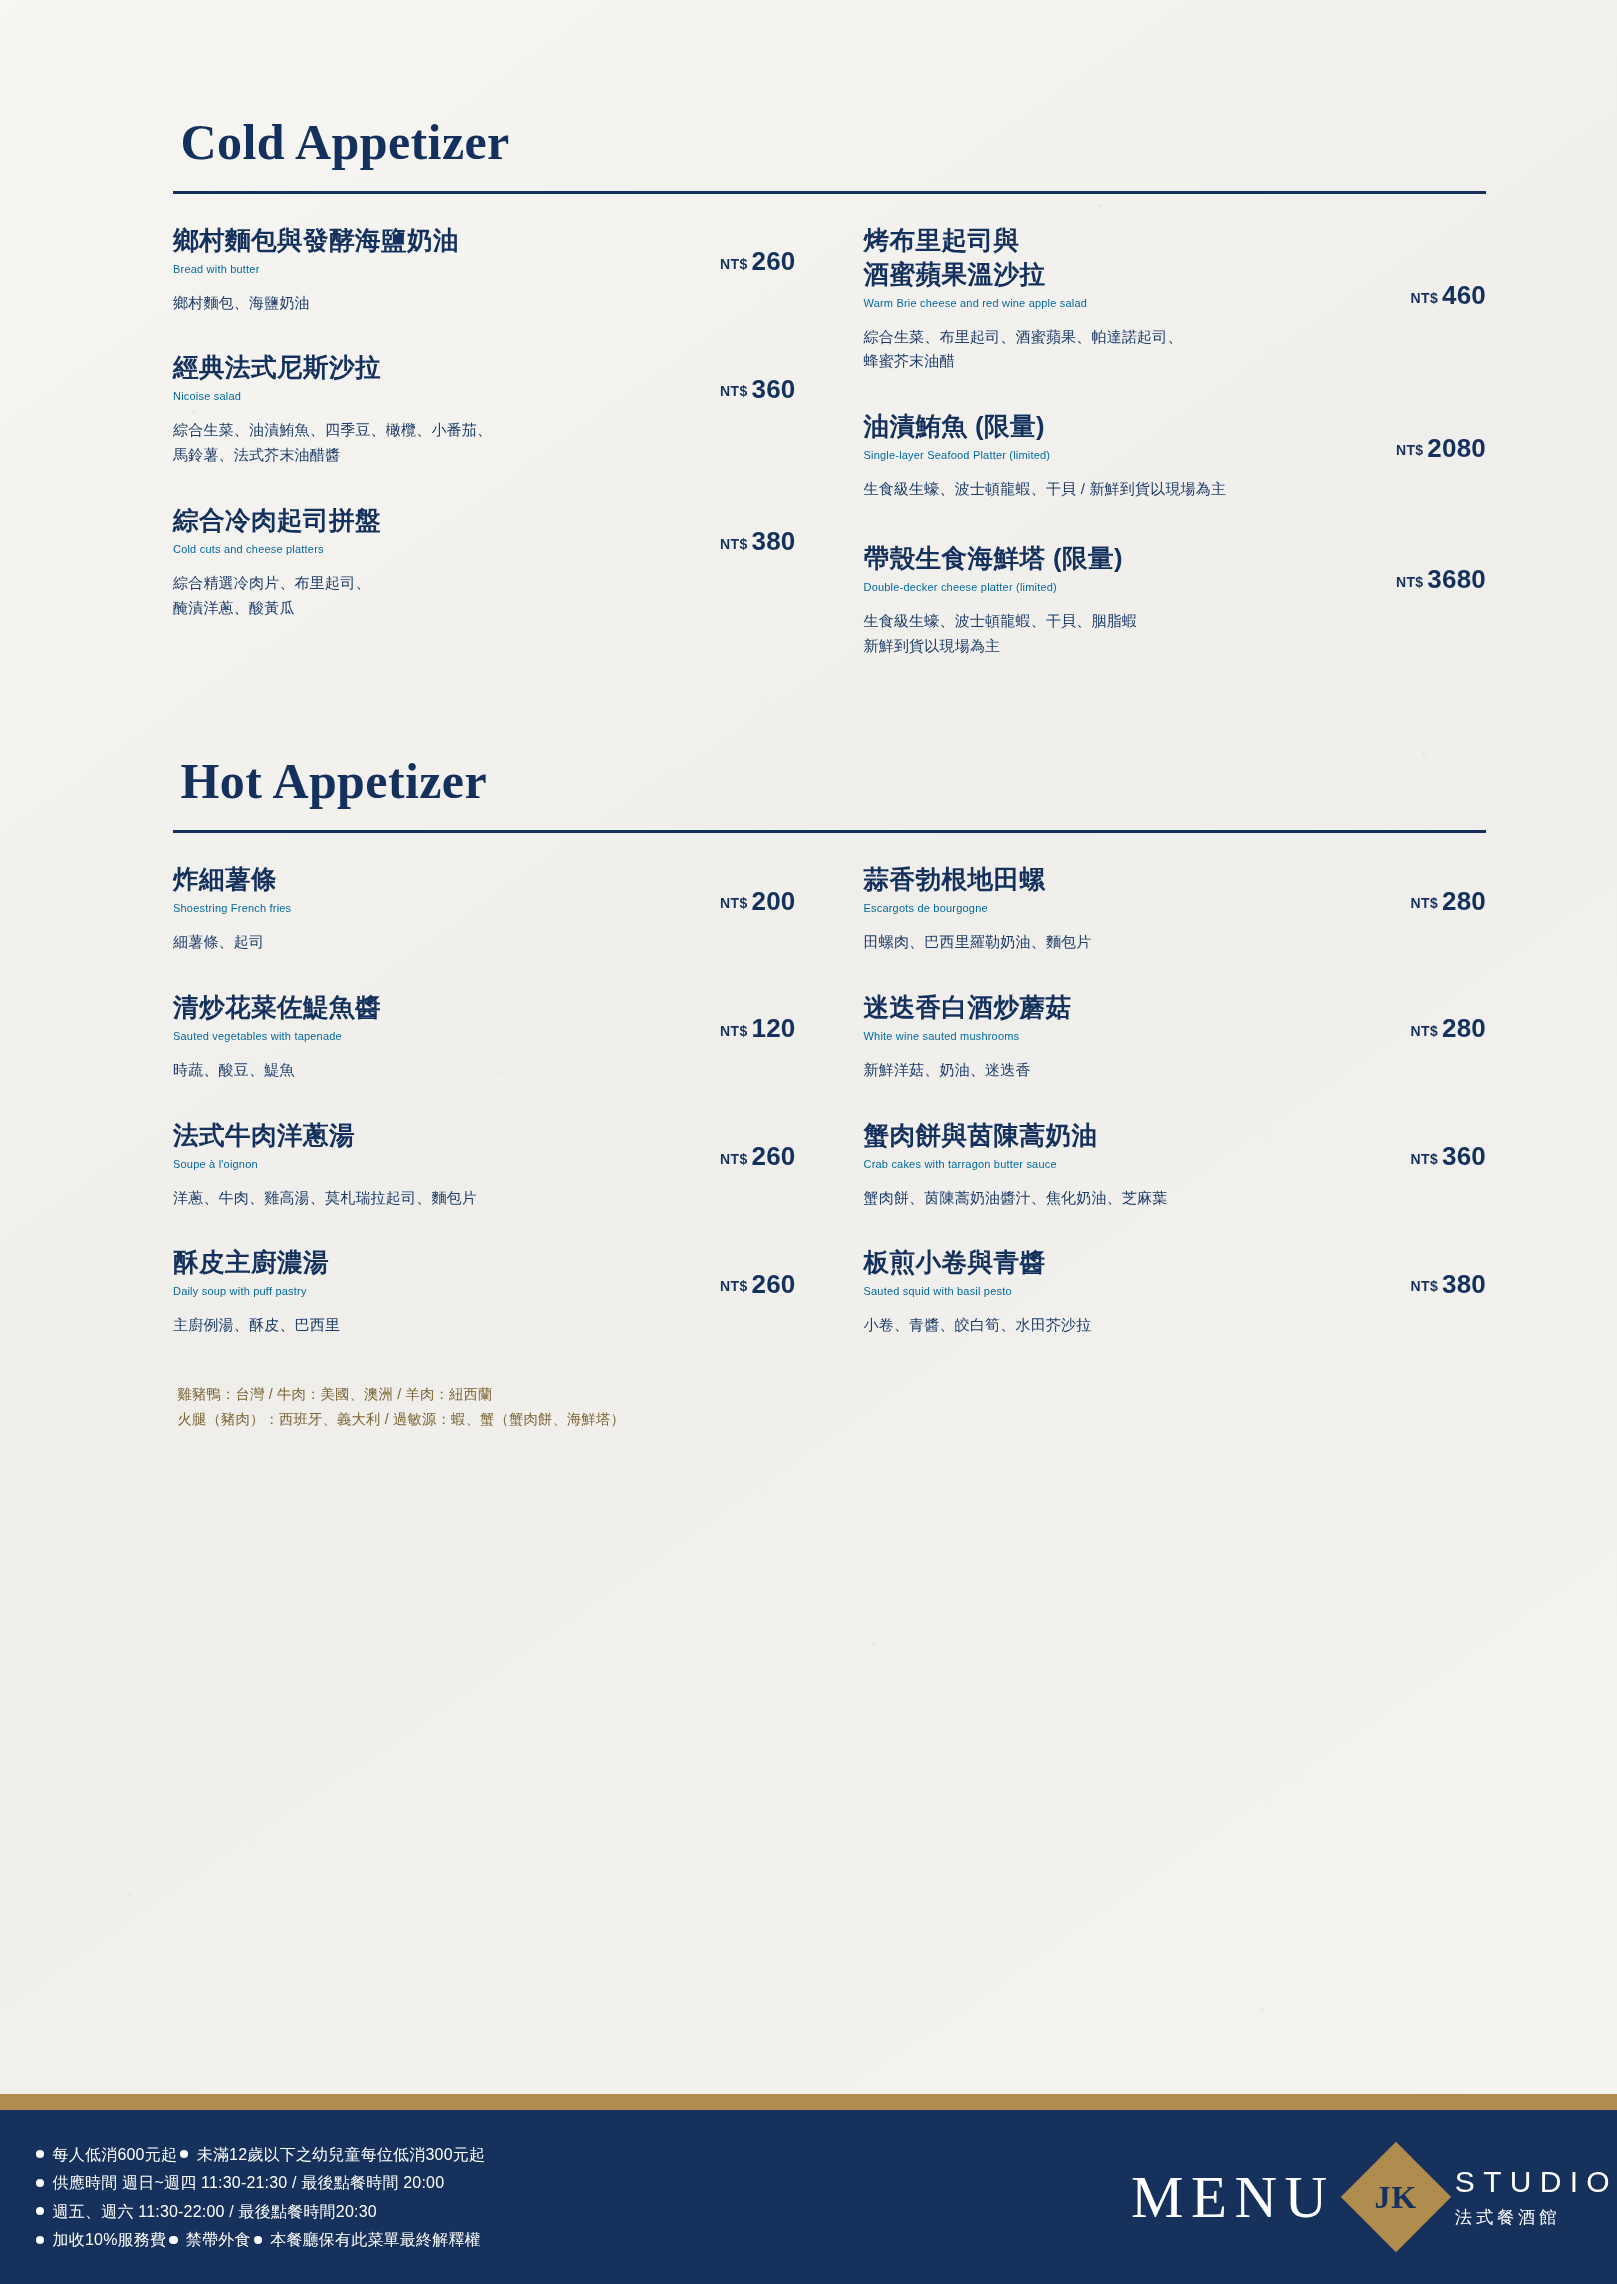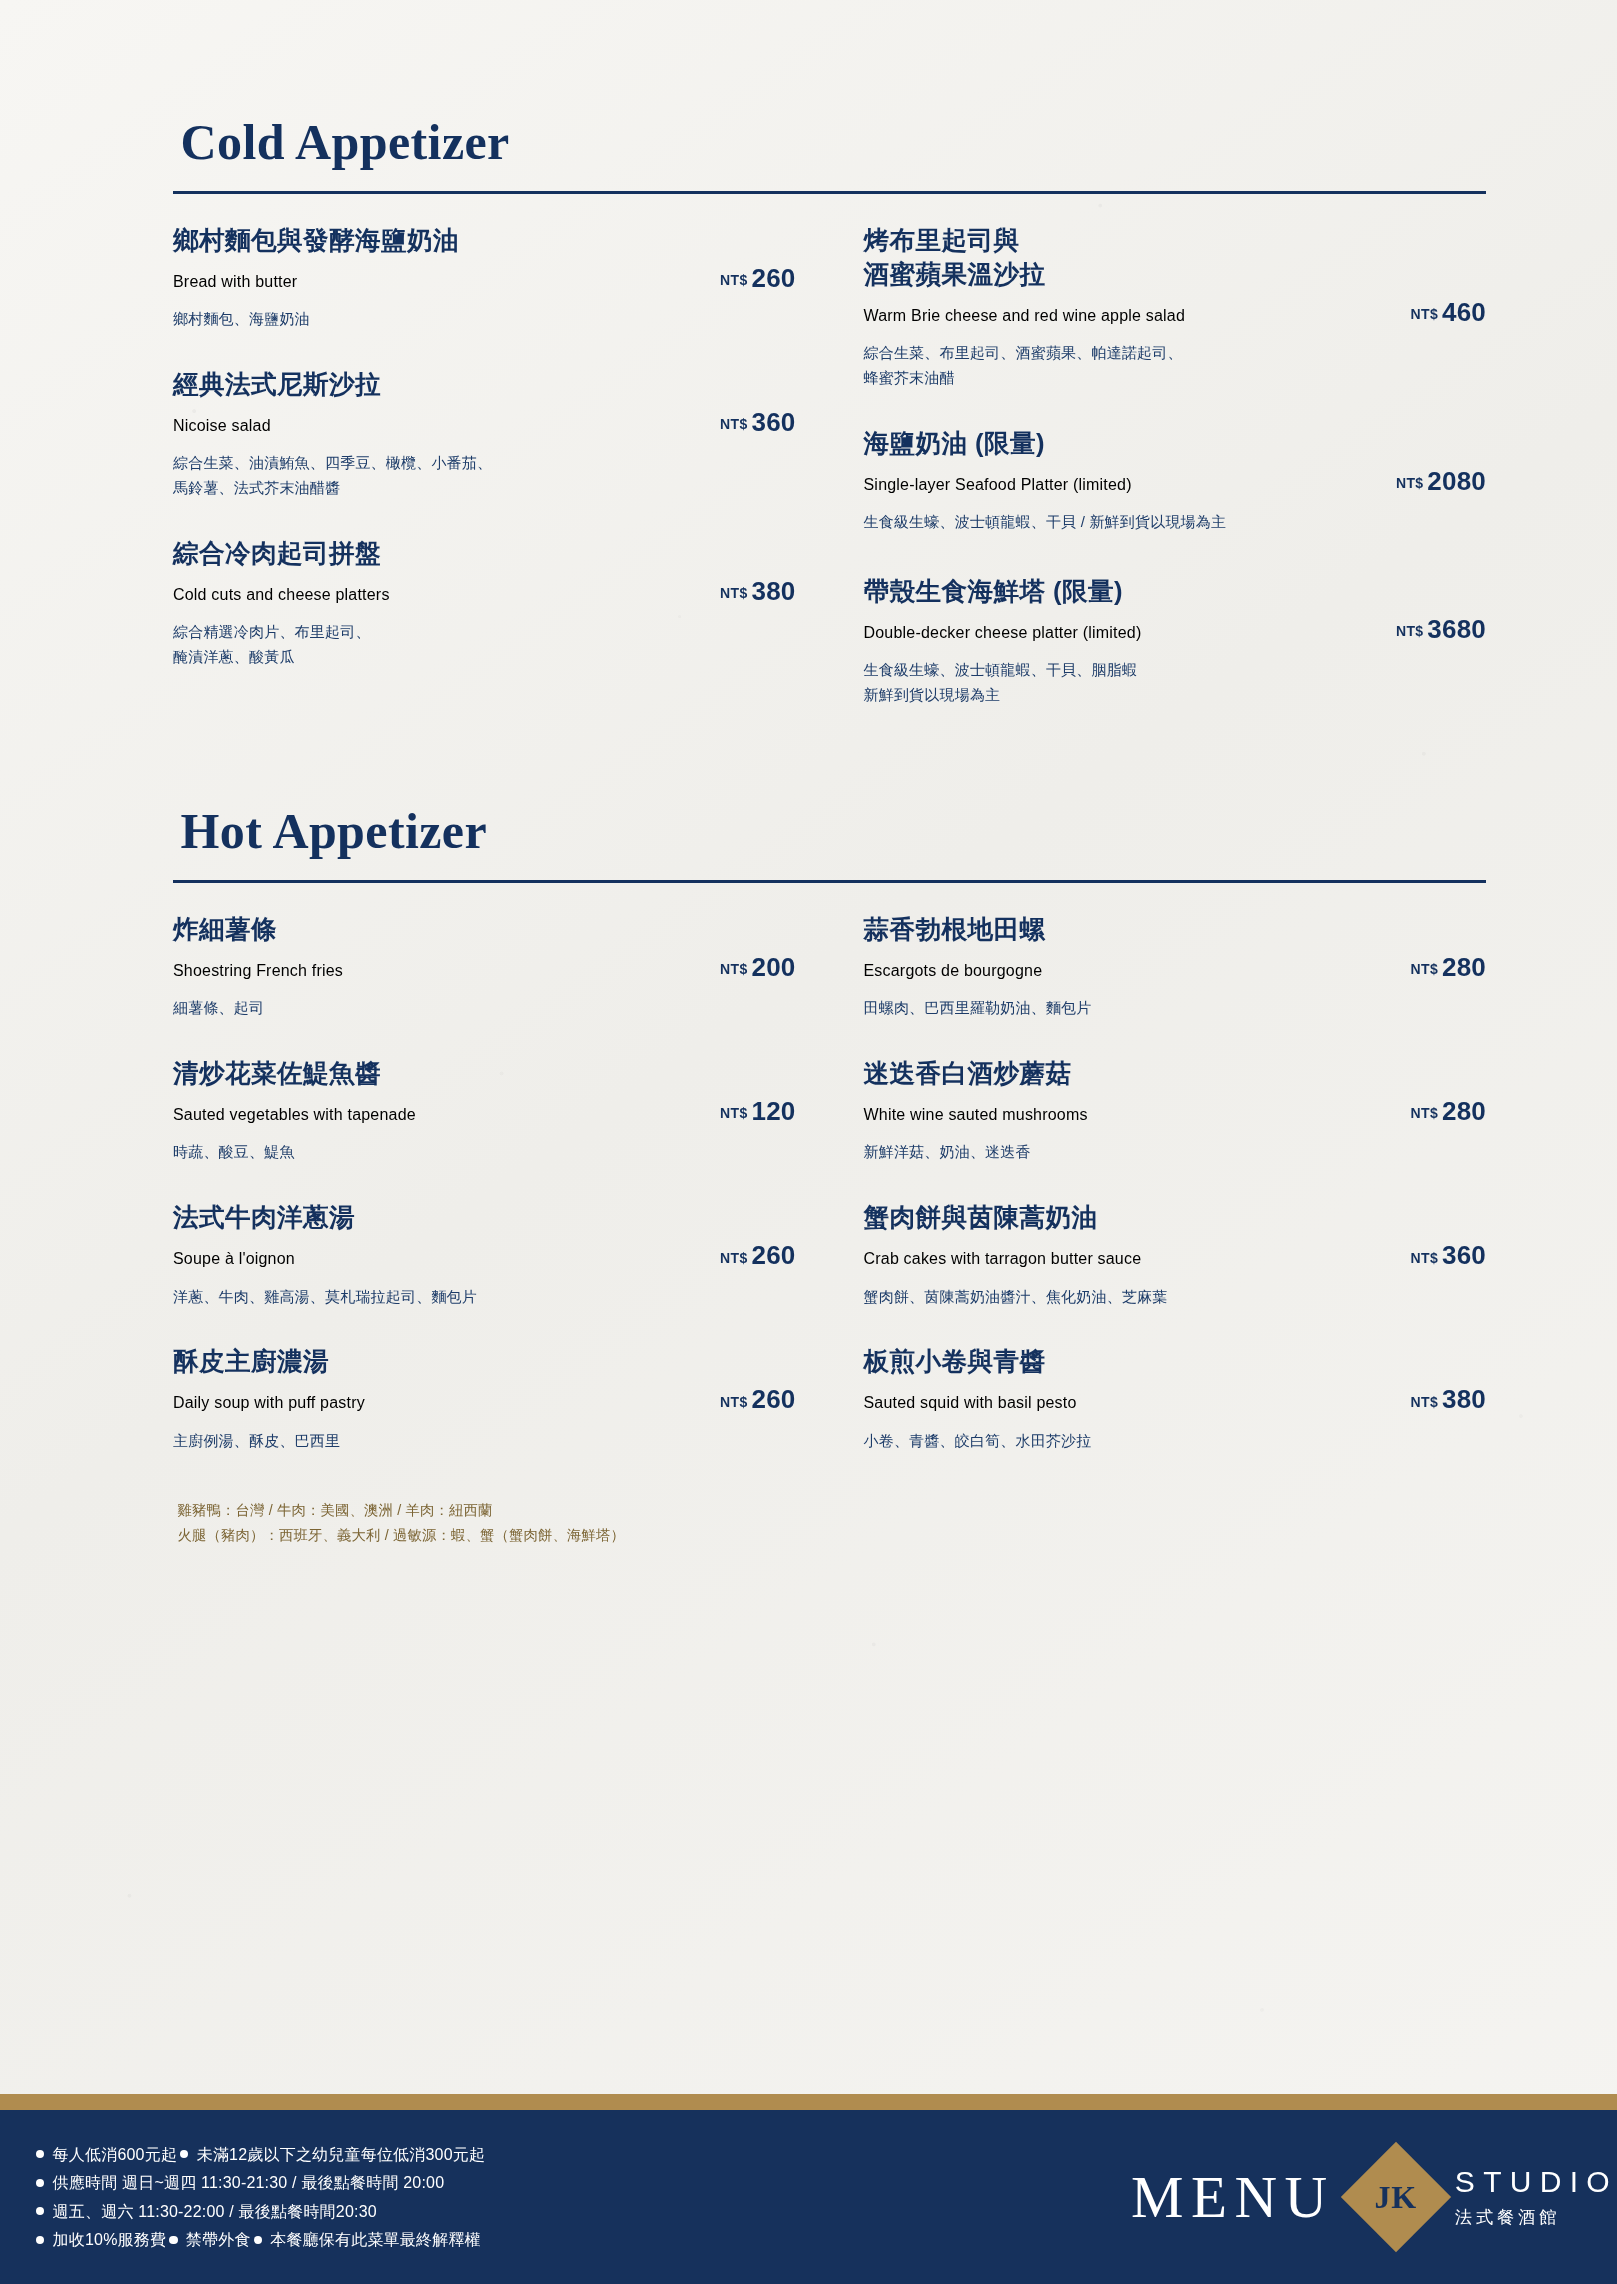--- a/index.html
+++ b/index.html
@@ -82,24 +82,24 @@
   }
   .name-zh {
     font-family: "Liberation Sans", sans-serif;
     font-weight: bold;
     font-size: 25.6px;
     line-height: 1.33;
     color: #14315e;
     letter-spacing: 0.4px;
   }
   .name-en {
-    font-size: 16px;
+    font-size: 11px;
     line-height: 1.5;
-    color: #000000;
-    margin-top: 13px;
+    color: #0369a1;
+    margin-top: 4px;
     letter-spacing: 0.2px;
   }
   .price {
     white-space: nowrap;
     color: #14315e;
     font-weight: bold;
     padding-top: 3px;
   }
   .price .cur {
     font-size: 14px;
@@ -298,21 +298,21 @@
                 <span class="cur">NT$</span><span class="amt">460</span>
               </div>
             </div>
             <div class="desc">綜合生菜、布里起司、酒蜜蘋果、帕達諾起司、
 蜂蜜芥末油醋</div>
           </div>
 
           <div class="item" style="margin-bottom:39px">
             <div class="item-head">
               <div class="names">
-                <div class="name-zh">海鹽奶油 (限量)</div>
+                <div class="name-zh">油漬鮪魚 (限量)</div>
                 <div class="name-en">Single-layer Seafood Platter (limited)</div>
               </div>
               <div class="price">
                 <span class="cur">NT$</span><span class="amt">2080</span>
               </div>
             </div>
             <div class="desc">生食級生蠔、波士頓龍蝦、干貝 / 新鮮到貨以現場為主</div>
           </div>
 
           <div class="item">

